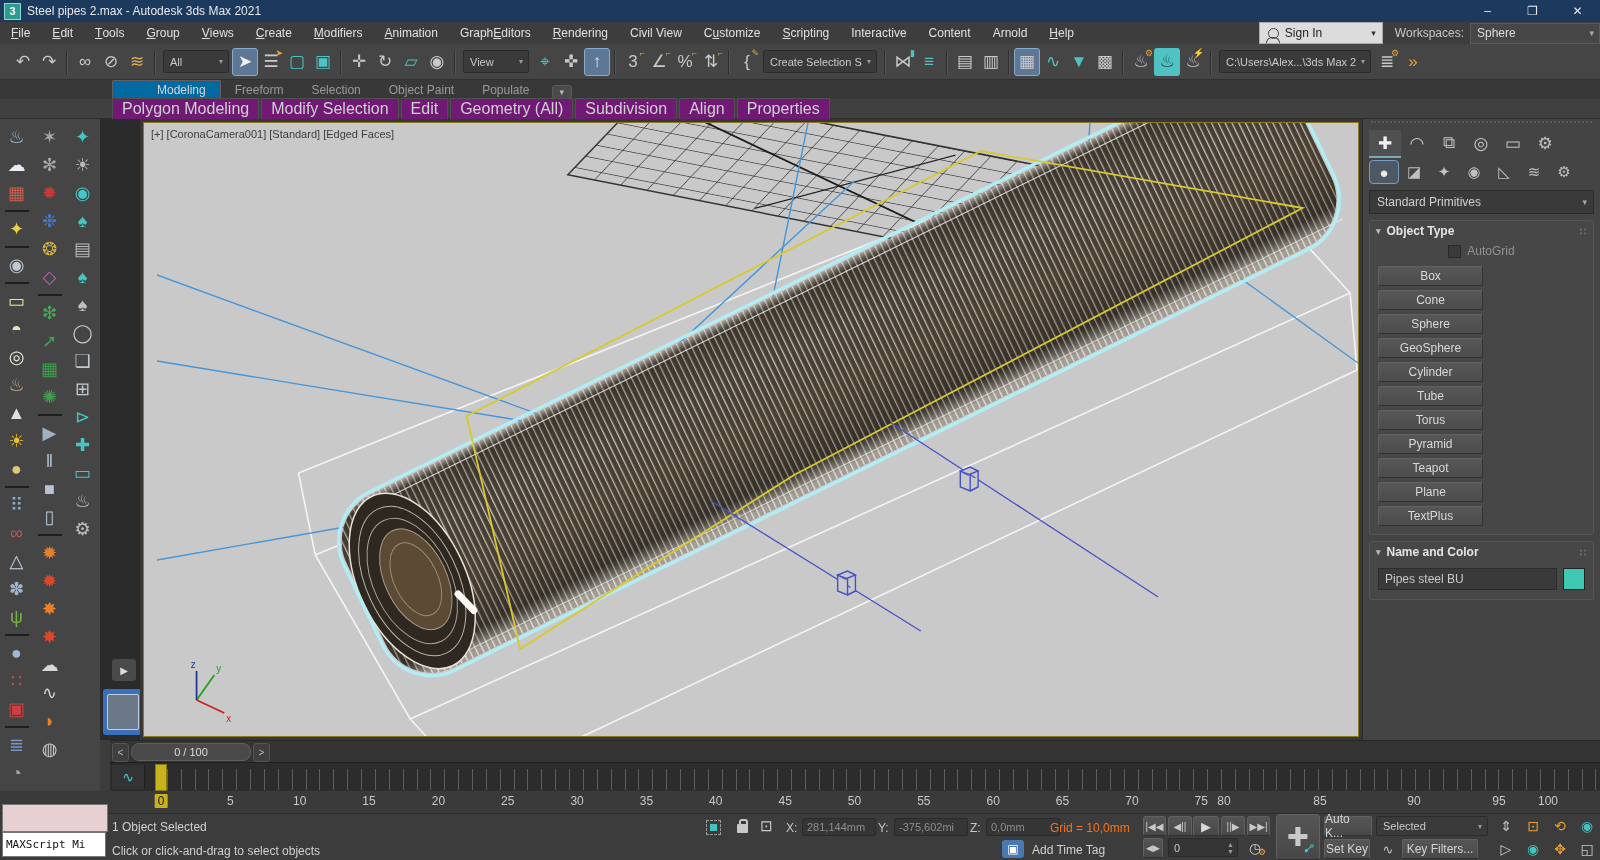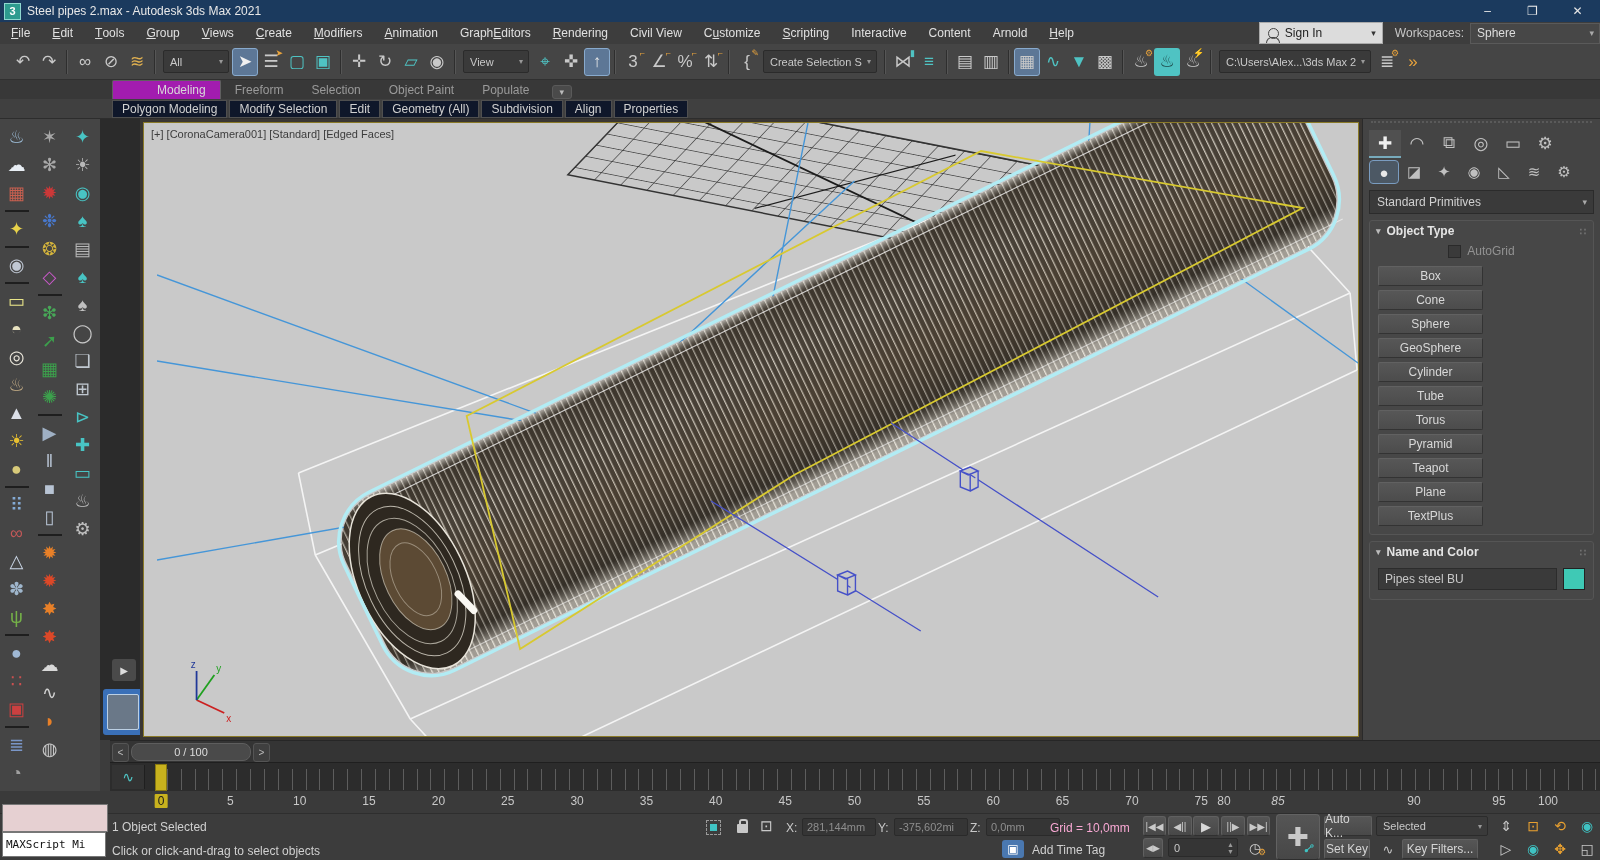--- a/index.html
+++ b/index.html
@@ -31,23 +31,23 @@
   .ticon .g{font-size:17px;line-height:1;}
   .ticon .acc{position:absolute;right:1px;top:1px;font-size:9px;line-height:1;}
   .ticon.act{background:#5d7796;border:1px solid #88aacd;box-sizing:border-box;}
   .tsep{width:1px;height:24px;background:#2e2e2e;border-right:1px solid #565656;margin:0 4px;flex:none;}
   .dd{height:21px;background:#3a3a3a;border:1px solid #2b2b2b;border-radius:2px;display:flex;align-items:center;color:#c9c9c9;font-size:11px;margin:0 3px;flex:none;}
   .dd .lbl{padding-left:6px;white-space:nowrap;overflow:hidden;}
   .dd .car{margin-left:auto;padding:0 5px;font-size:8px;color:#999;}
   
   #ribbontabs{left:0;top:80px;width:1600px;height:19px;background:#383838;display:flex;align-items:flex-end;padding-left:112px;box-sizing:border-box;}
   .rtab{padding:2px 14px;font-size:12px;color:#9a9a9a;}
-  .rtab.act{background:#a21caf;border:1px solid #5f5f5f;border-bottom:none;color:#d8d8d8;border-radius:2px 2px 0 0;padding-left:44px;}
+  .rtab.act{background:#0369a1;border:1px solid #5f5f5f;border-bottom:none;color:#d8d8d8;border-radius:2px 2px 0 0;padding-left:44px;}
   #ribbonsub{left:0;top:99px;width:1600px;height:20px;background:#404040;display:flex;align-items:center;padding-left:112px;box-sizing:border-box;border-bottom:1px solid #2d2d2d;}
-  .rsub{padding:1px 9px;margin-right:2px;font-size:12px;color:#d0d0d0;background:#0f172a;border:1px solid #4f4f4f;}
+  .rsub{padding:1px 9px;margin-right:2px;font-size:16px;color:#d0d0d0;background:#701a75;border:1px solid #4f4f4f;}
   .rgrip{position:absolute;left:100px;top:82px;width:4px;height:34px;border-left:2px dotted #5a5a5a;}
   #ribmin{margin-left:8px;color:#bbb;font-size:9px;background:#4a4a4a;border:1px solid #5a5a5a;border-radius:3px;padding:1px 7px;}
   
   #lefttb{left:0;top:119px;width:100px;height:681px;background:#454545;display:flex;padding-top:4px;box-sizing:border-box;}
   .lcol{width:33px;display:flex;flex-direction:column;align-items:center;}
   .licon{width:26px;height:28px;display:flex;align-items:center;justify-content:center;font-size:18px;line-height:1;flex:none;}
   .ldiv{width:24px;height:2px;background:#1e1e1e;margin:3px 0;flex:none;}
   
   #vstrip{left:100px;top:119px;width:40px;height:621px;background:#2b2b2b;}
   #vexpand{position:absolute;left:12px;top:540px;width:24px;height:22px;background:#4a4a4a;border-radius:3px;color:#ddd;font-size:10px;display:flex;align-items:center;justify-content:center;}
@@ -104,21 +104,21 @@
   #statusline1{position:absolute;left:112px;top:6px;color:#d0d0d0;}
   #statusline2{position:absolute;left:112px;top:30px;color:#d0d0d0;}
   .iso{position:absolute;left:706px;top:6px;width:13px;height:13px;border:1px dashed #9a9a9a;}
   .iso::after{content:'';position:absolute;inset:3px;background:#3fc3c3;}
   .lock{position:absolute;left:737px;top:10px;width:11px;height:9px;background:#c8c8c8;border-radius:1px;}
   .lock::before{content:'';position:absolute;top:-5px;left:2px;width:5px;height:5px;border:2px solid #c8c8c8;border-bottom:none;border-radius:3px 3px 0 0;}
   #absrel{position:absolute;left:760px;top:3px;color:#c8c8c8;font-size:15px;}
   .coordlab{position:absolute;top:7px;color:#c8c8c8;font-size:12px;}
   .cfield{position:absolute;top:4px;width:64px;height:16px;background:#353535;border:1px solid #2a2a2a;border-radius:2px;
     color:#8e8e8e;font-size:11px;display:flex;align-items:center;padding:0 4px;overflow:hidden;white-space:nowrap;}
-  #gridlab{position:absolute;left:1050px;top:7px;color:#f9a8d4;}
+  #gridlab{position:absolute;left:1050px;top:7px;color:#f97316;}
   #timetag-icon{position:absolute;left:1002px;top:26px;width:22px;height:18px;background:#4a78b0;border-radius:3px;
     color:#fff;display:flex;align-items:center;justify-content:center;font-size:12px;}
   #timetag{position:absolute;left:1032px;top:29px;color:#d0d0d0;}
   .pbtn{position:absolute;height:20px;background:linear-gradient(#555,#484848);border:1px solid #606060;border-bottom-color:#303030;
     border-radius:3px;color:#c9c9c9;font-size:10px;display:flex;align-items:center;justify-content:center;box-sizing:border-box;}
   .pbtn.play{color:#d8d8d8;font-size:13px;}
   #framefield{position:absolute;left:1168px;top:24px;width:70px;height:19px;background:#353535;border:1px solid #2a2a2a;border-radius:2px;
     color:#c8c8c8;font-size:11px;display:flex;align-items:center;box-sizing:border-box;}
   #framefield .v{padding-left:5px;flex:1;}
   #framefield .sp{font-size:7px;line-height:7px;color:#999;padding-right:3px;display:flex;flex-direction:column;}
@@ -592,21 +592,21 @@
       <span class="fnum" style="left: 646.45px;">35</span>
       <span class="fnum" style="left: 715.8px;">40</span>
       <span class="fnum" style="left: 785.15px;">45</span>
       <span class="fnum" style="left: 854.5px;">50</span>
       <span class="fnum" style="left: 923.85px;">55</span>
       <span class="fnum" style="left: 993.2px;">60</span>
       <span class="fnum" style="left: 1062.55px;">65</span>
       <span class="fnum" style="left: 1131.9px;">70</span>
       <span class="fnum" style="left: 1201.25px;">75</span>
       <span class="fnum" style="left: 1224px;">80</span>
-      <span class="fnum" style="left: 1278px; font-style: italic;">85</span>
+      <span class="fnum" style="left: 1320px;">85</span>
       <span class="fnum" style="left: 1414px;">90</span>
       <span class="fnum" style="left: 1499px;">95</span>
       <span class="fnum" style="left: 1548px;">100</span>
     </div>
 
   <div class="abs" id="statusrow">
     <div id="maxs-pink"></div>
     <div id="maxs-white">MAXScript Mi</div>
     <div id="statusline1">1 Object Selected</div>
     <div id="statusline2">Click or click-and-drag to select objects</div>

